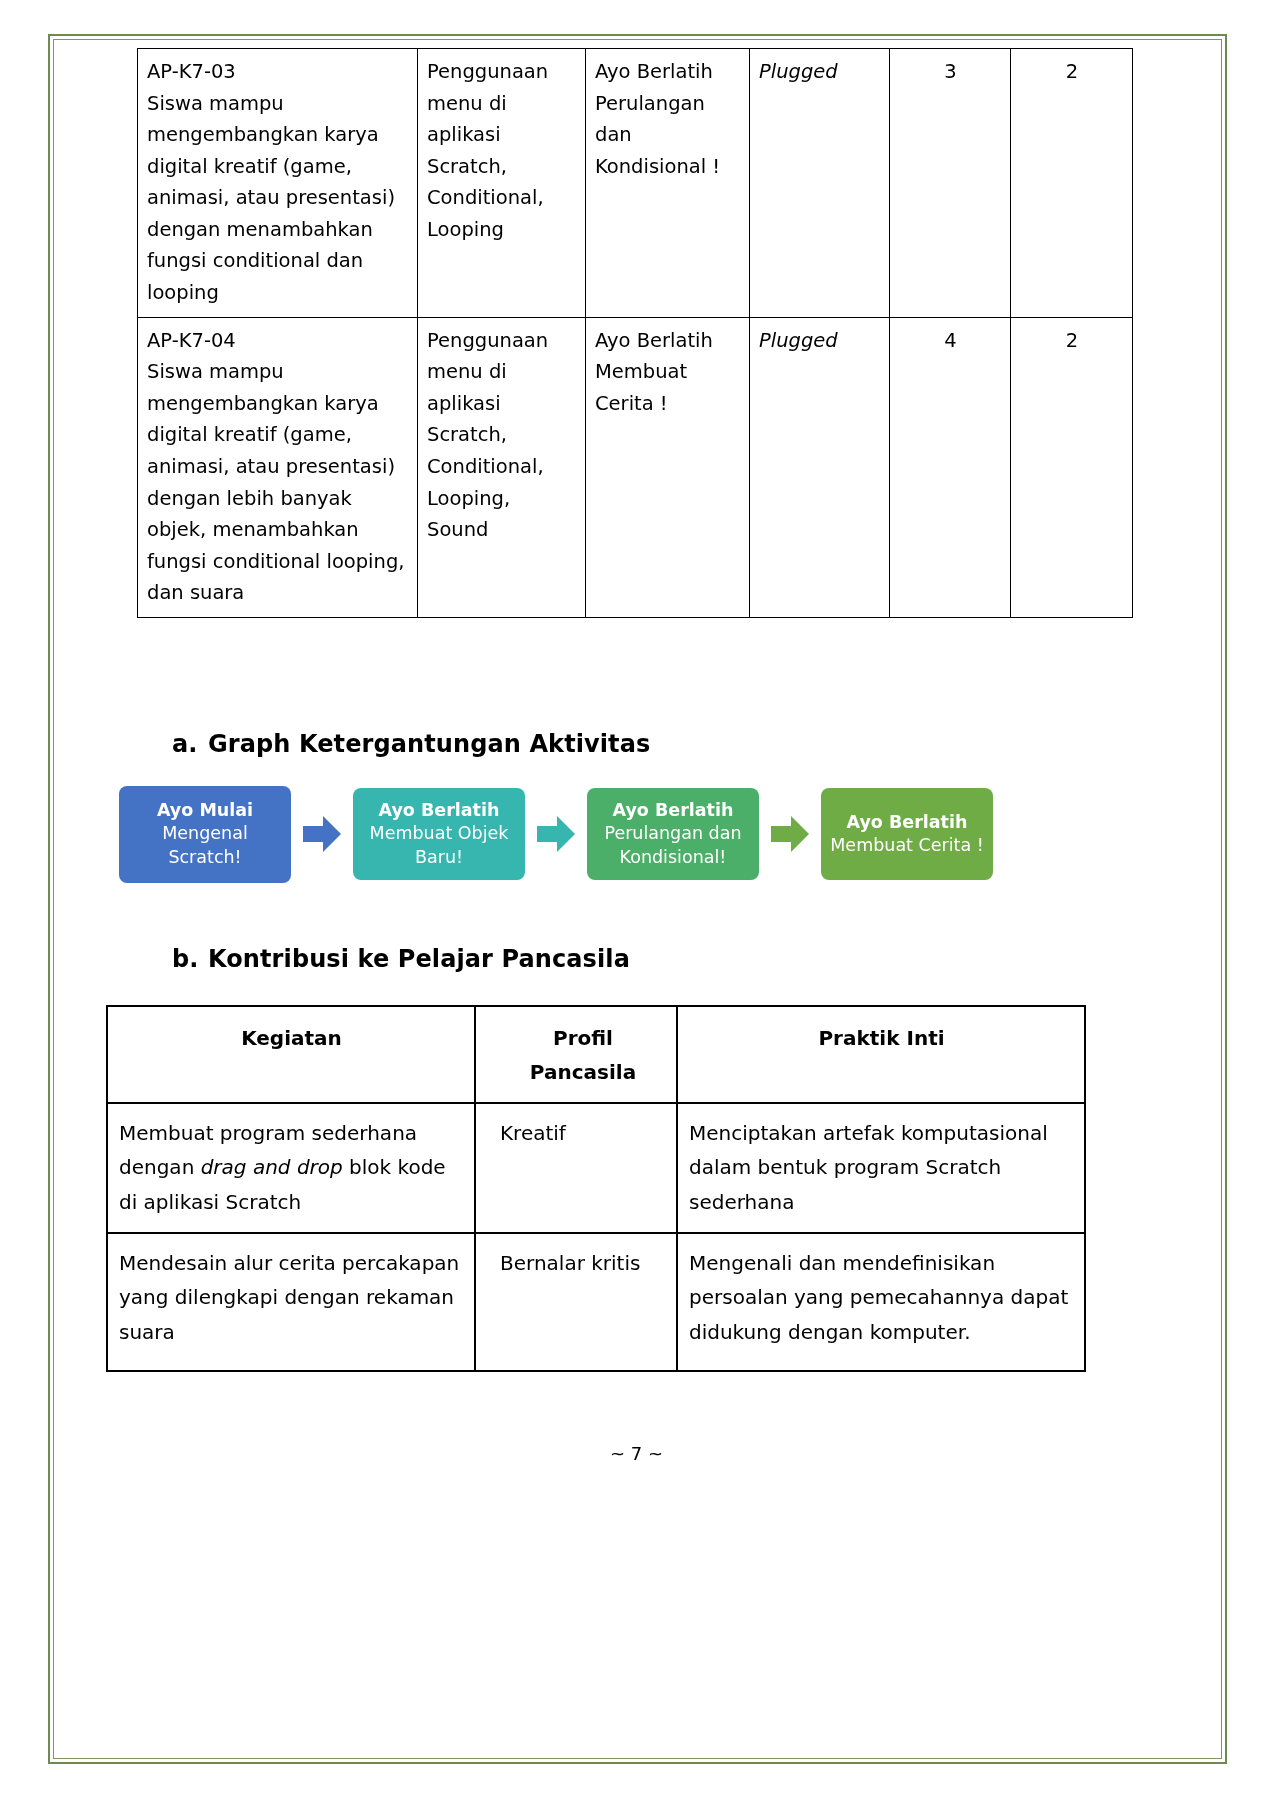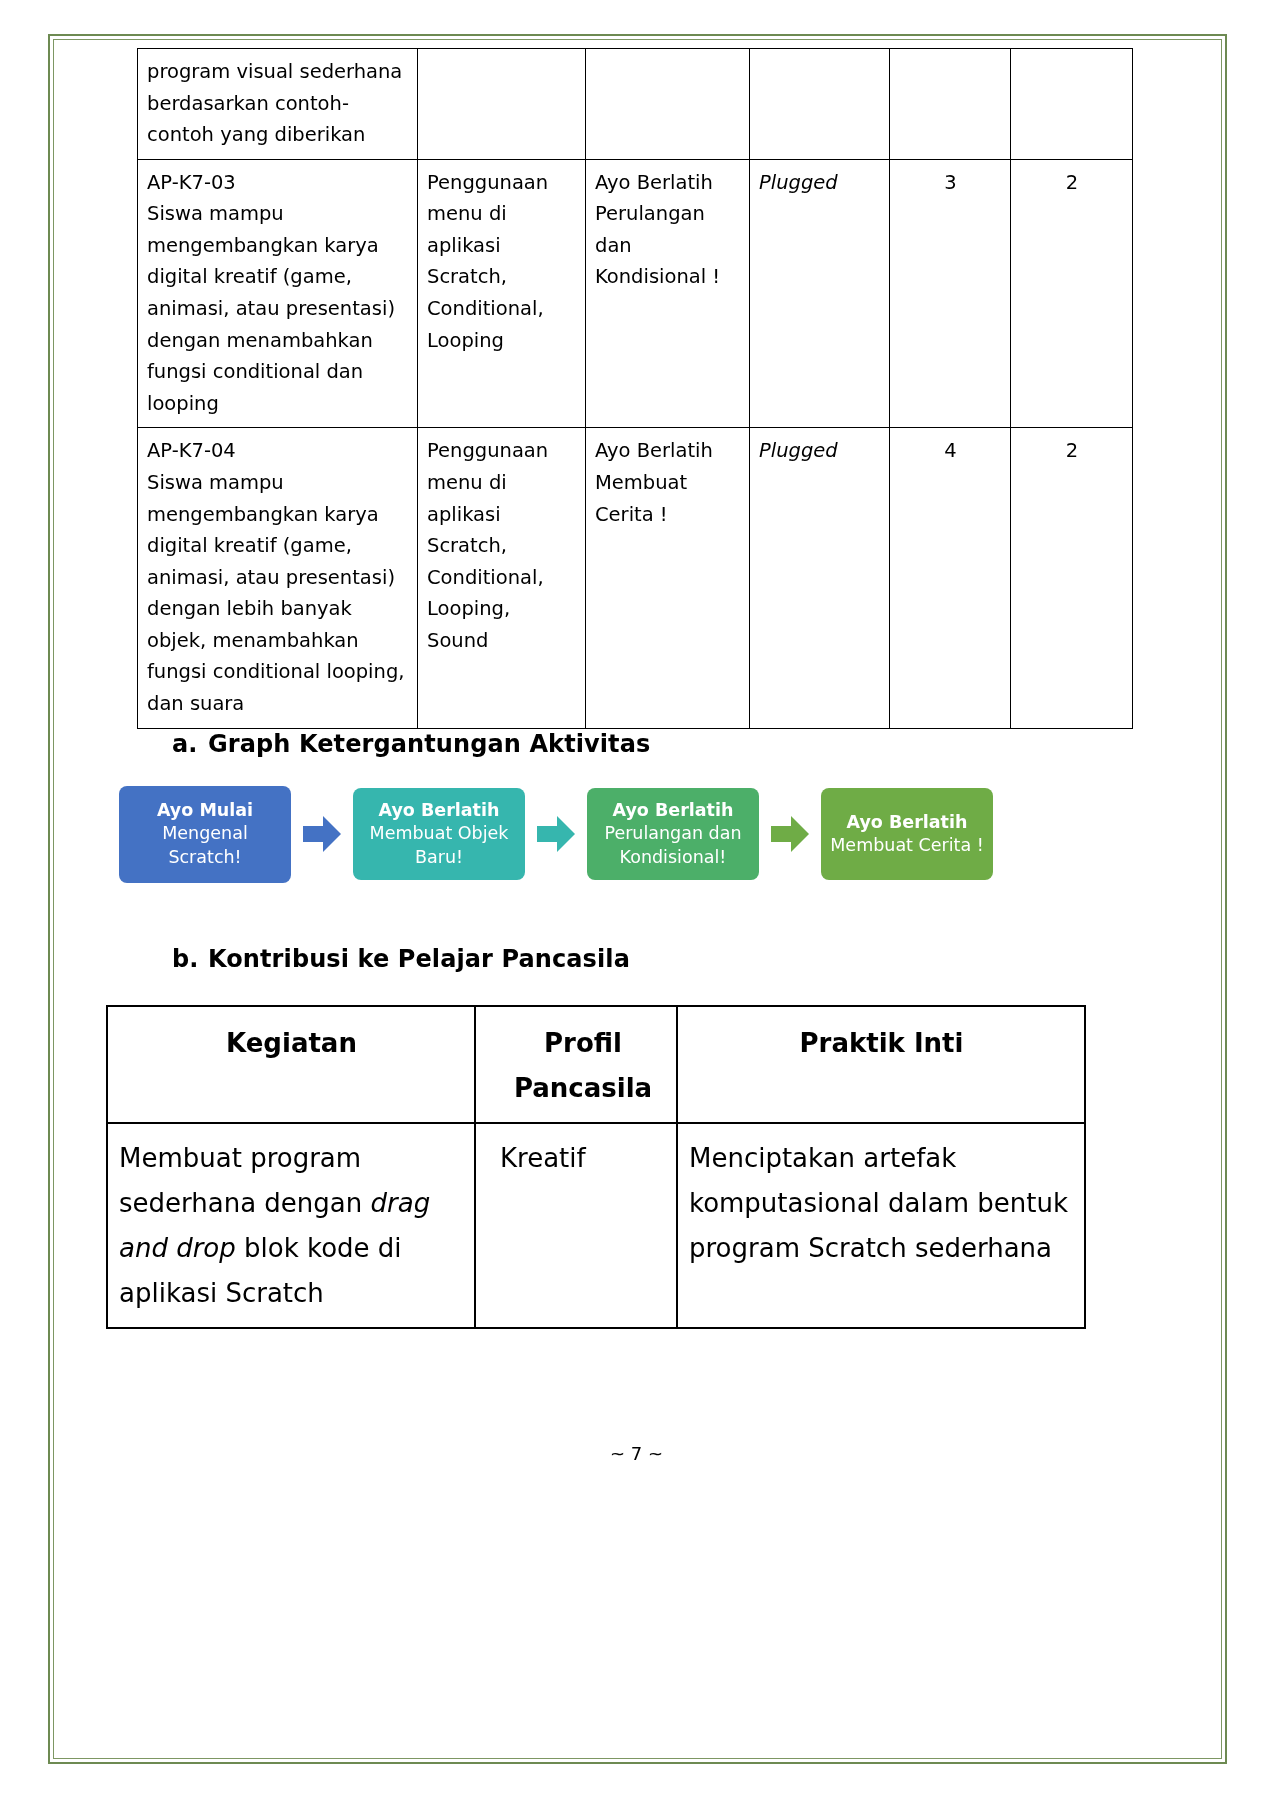--- a/index.html
+++ b/index.html
@@ -134,21 +134,21 @@
   .arrow svg { display: block; }
 
   
   table.t2 {
     position: absolute;
     left: 106px;
     top: 1005px;
     width: 898px;
     border-collapse: collapse;
     table-layout: fixed;
-    font-size: 26px;
+    font-size: 20px;
     line-height: 1.72;
   }
   table.t2 th, table.t2 td {
     border: 2px solid #000;
     vertical-align: top;
     padding: 12px 10px 12px 11px;
   }
   table.t2 th {
     text-align: center;
     font-weight: bold;
@@ -178,40 +178,20 @@
 
 <div class="page">
 
   <div class="page-border-outer"></div>
   <div class="page-border-inner"></div>
 
   <div class="content">
 
     <table class="t1">
       <tbody>
-        <tr>
-          <td class="c1">
-            <span class="cell-desc">program visual sederhana berdasarkan contoh-contoh yang diberikan</span>
-          </td>
-          <td class="c2">
-            <span></span>
-          </td>
-          <td class="c3">
-            <span></span>
-          </td>
-          <td class="c4">
-            <span class="it"></span>
-          </td>
-          <td class="c5">
-            <span></span>
-          </td>
-          <td class="c6">
-            <span></span>
-          </td>
-        </tr>
 
         <tr>
           <td class="c1">
             <span class="cell-code">AP-K7-03</span>
             <span class="cell-desc">Siswa mampu mengembangkan karya digital kreatif (game, animasi, atau presentasi) dengan menambahkan fungsi conditional dan looping</span>
           </td>
           <td class="c2">
             <span>Penggunaan menu di aplikasi Scratch, Conditional, Looping</span>
           </td>
           <td class="c3">
@@ -309,19 +289,24 @@
           <th class="k2">Profil Pancasila</th>
           <th class="k3">Praktik Inti</th>
         </tr>
       </thead>
       <tbody>
         <tr class="r2">
           <td class="k1"><span>Membuat program sederhana dengan </span><span class="it">drag and drop</span><span> blok kode di aplikasi Scratch</span></td>
           <td class="k2">Kreatif</td>
           <td class="k3">Menciptakan artefak komputasional dalam bentuk program Scratch sederhana</td>
         </tr>
+        <tr class="r3">
+          <td class="k1">Mendesain alur cerita percakapan yang dilengkapi dengan rekaman suara</td>
+          <td class="k2">Bernalar kritis</td>
+          <td class="k3">Mengenali dan mendefinisikan persoalan yang pemecahannya dapat didukung dengan komputer.</td>
+        </tr>
       </tbody>
     </table>
 
     <div class="footer">~ 7 ~</div>
 
   </div>
 </div>
 
 </body></html>

